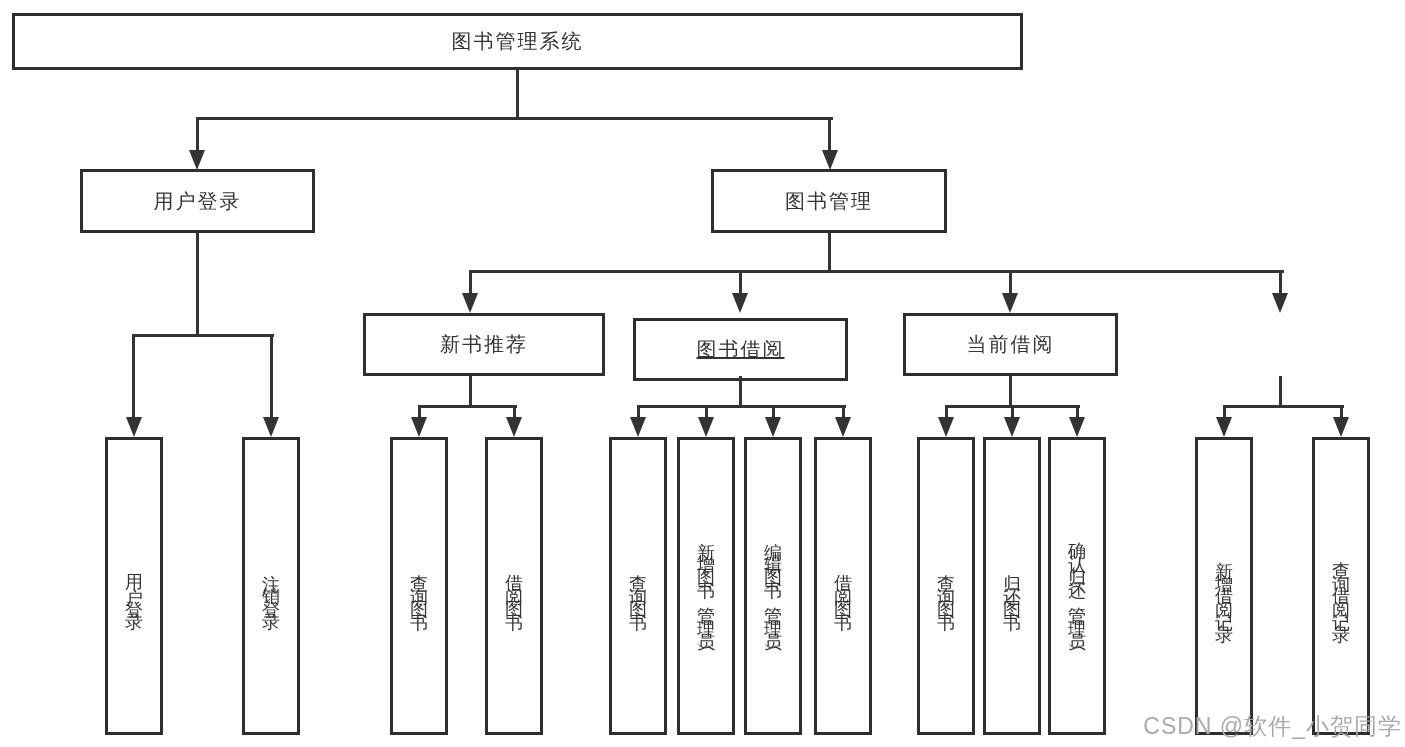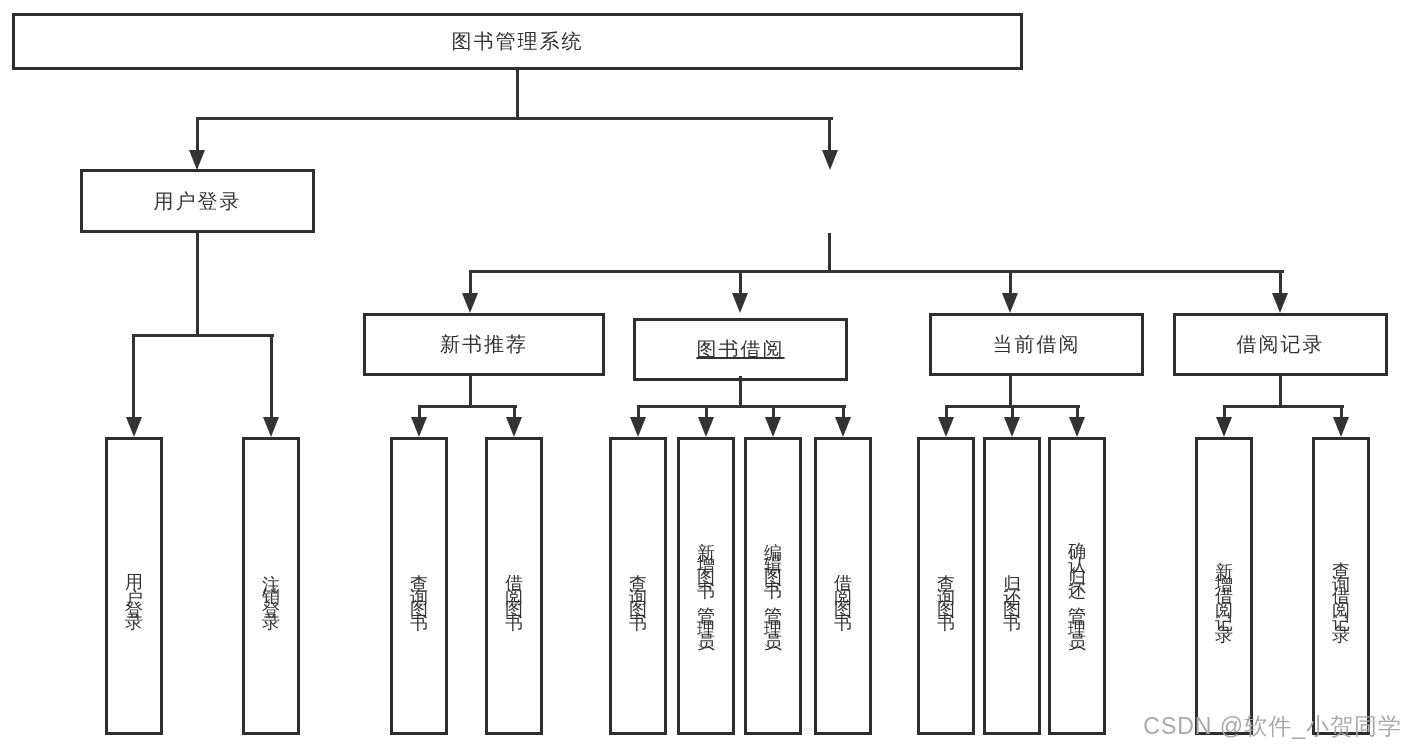--- a/index.html
+++ b/index.html
@@ -71,20 +71,23 @@
   <div class="vline" style="left:516px; top:69px; height:51px;"></div>
   <div class="hline" style="left:197px; top:117px; width:636px;"></div>
   <div class="vline" style="left:196px; top:117px; height:34px;"></div>
   <div class="arrowhead" style="left:189px; top:150px;"></div>
   <div class="vline" style="left:828px; top:117px; height:34px;"></div>
   <div class="arrowhead" style="left:822px; top:150px;"></div>
 
   <div class="node h" style="left:80px; top:169px; width:235px; height:64px;">
     <span>用户登录</span>
   </div>
+  <div class="node h" style="left:711px; top:169px; width:236px; height:64px;">
+    <span>图书管理</span>
+  </div>
 
   <div class="vline" style="left:196px; top:233px; height:104px;"></div>
   <div class="hline" style="left:134px; top:334px; width:140px;"></div>
   <div class="vline" style="left:132px; top:334px; height:83px;"></div>
   <div class="arrowhead" style="left:126px; top:417px;"></div>
   <div class="vline" style="left:270px; top:334px; height:83px;"></div>
   <div class="arrowhead" style="left:263px; top:417px;"></div>
 
   <div class="vline" style="left:828px; top:233px; height:40px;"></div>
   <div class="hline" style="left:470px; top:270px; width:814px;"></div>
@@ -96,25 +99,22 @@
   <div class="arrowhead" style="left:1002px; top:293px;"></div>
   <div class="vline" style="left:1279px; top:270px; height:24px;"></div>
   <div class="arrowhead" style="left:1272px; top:293px;"></div>
 
   <div class="node h" style="left:363px; top:313px; width:242px; height:63px;">
     <span>新书推荐</span>
   </div>
   <div class="node h" style="left:633px; top:318px; width:215px; height:63px;text-decoration:underline;">
     <span>图书借阅</span>
   </div>
-  <div class="node h" style="left:903px; top:313px; width:215px; height:63px;margin-left:26px;">
+  <div class="node h" style="left:903px; top:313px; width:215px; height:63px;">
     <span>当前借阅</span>
-  </div>
-  <div class="node h" style="left:1173px; top:313px; width:215px; height:63px;">
-    <span>借阅记录</span>
   </div>
 
   <div class="vline" style="left:469px; top:376px; height:31px;"></div>
   <div class="hline" style="left:419px; top:405px; width:98px;"></div>
   <div class="vline" style="left:418px; top:405px; height:14px;"></div>
   <div class="arrowhead" style="left:411px; top:417px;"></div>
   <div class="vline" style="left:513px; top:405px; height:14px;"></div>
   <div class="arrowhead" style="left:506px; top:417px;"></div>
 
   <div class="vline" style="left:739px; top:376px; height:31px;"></div>

